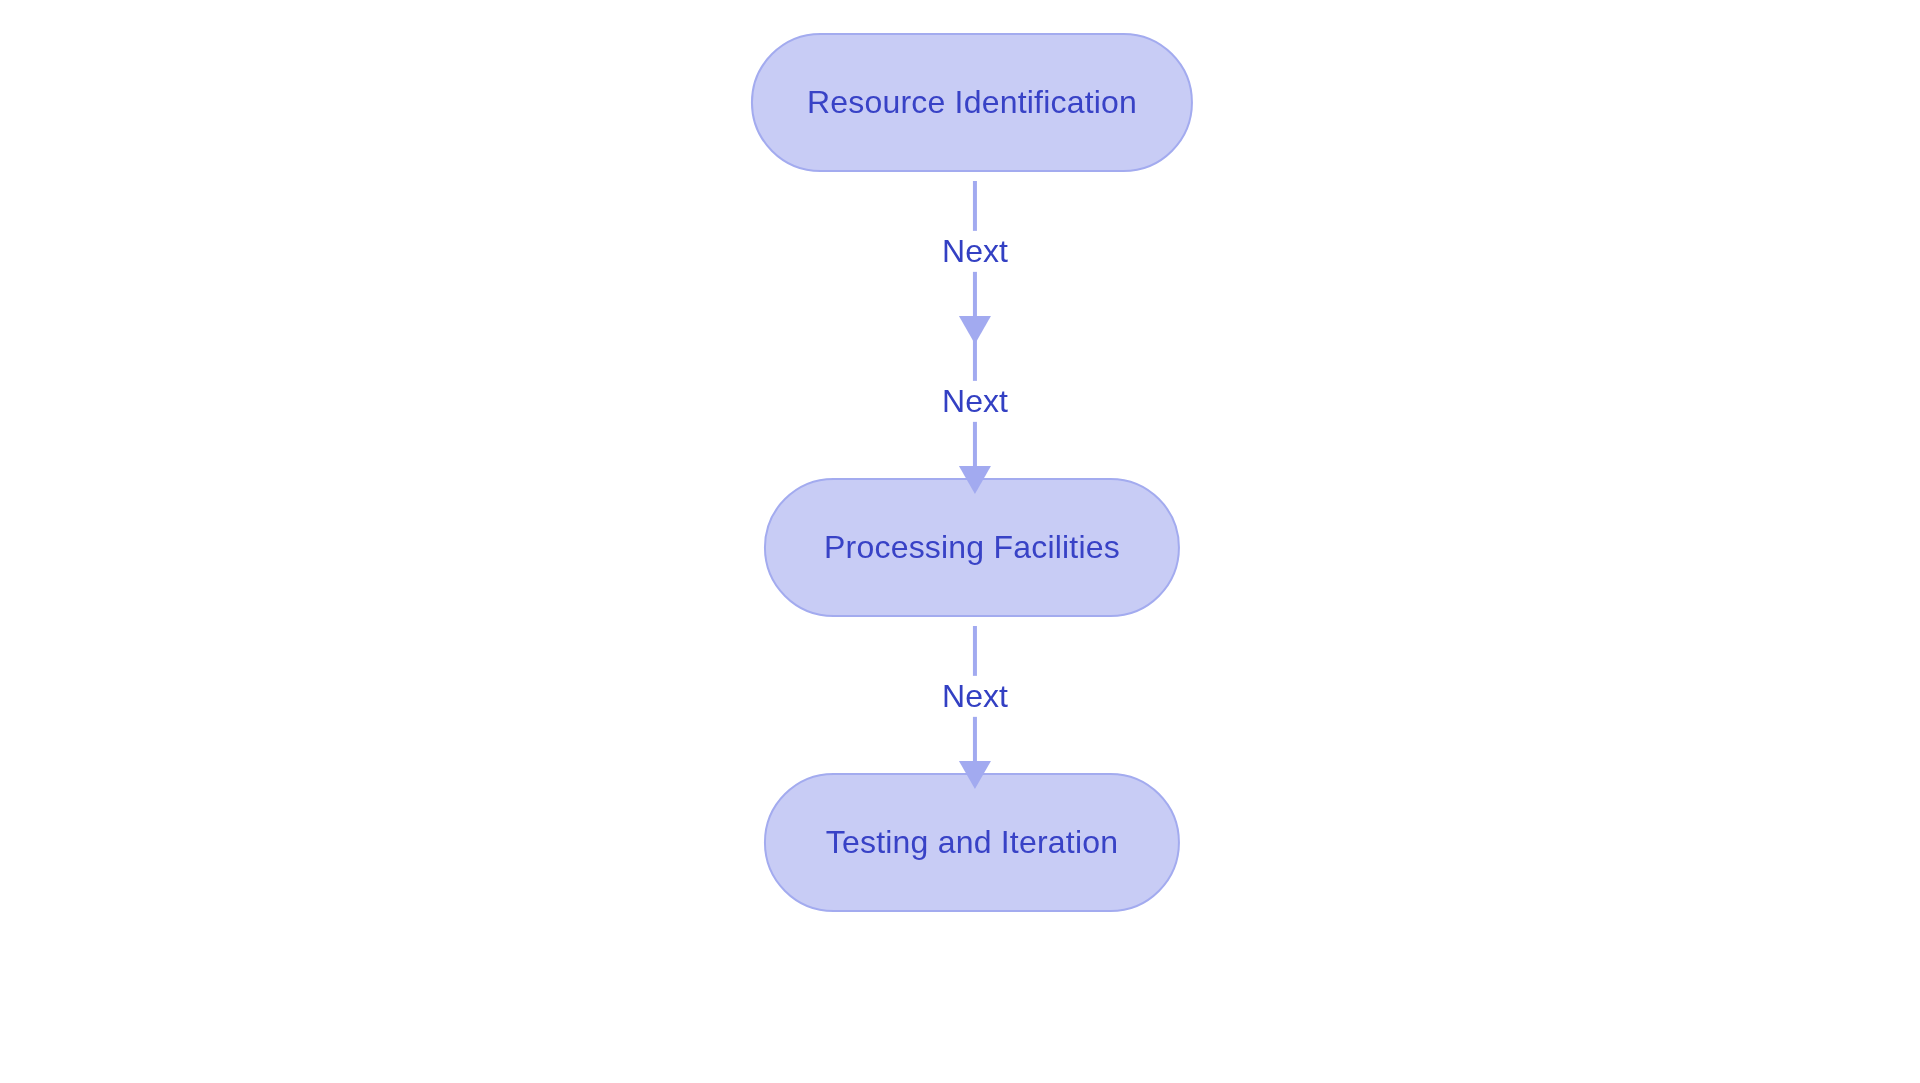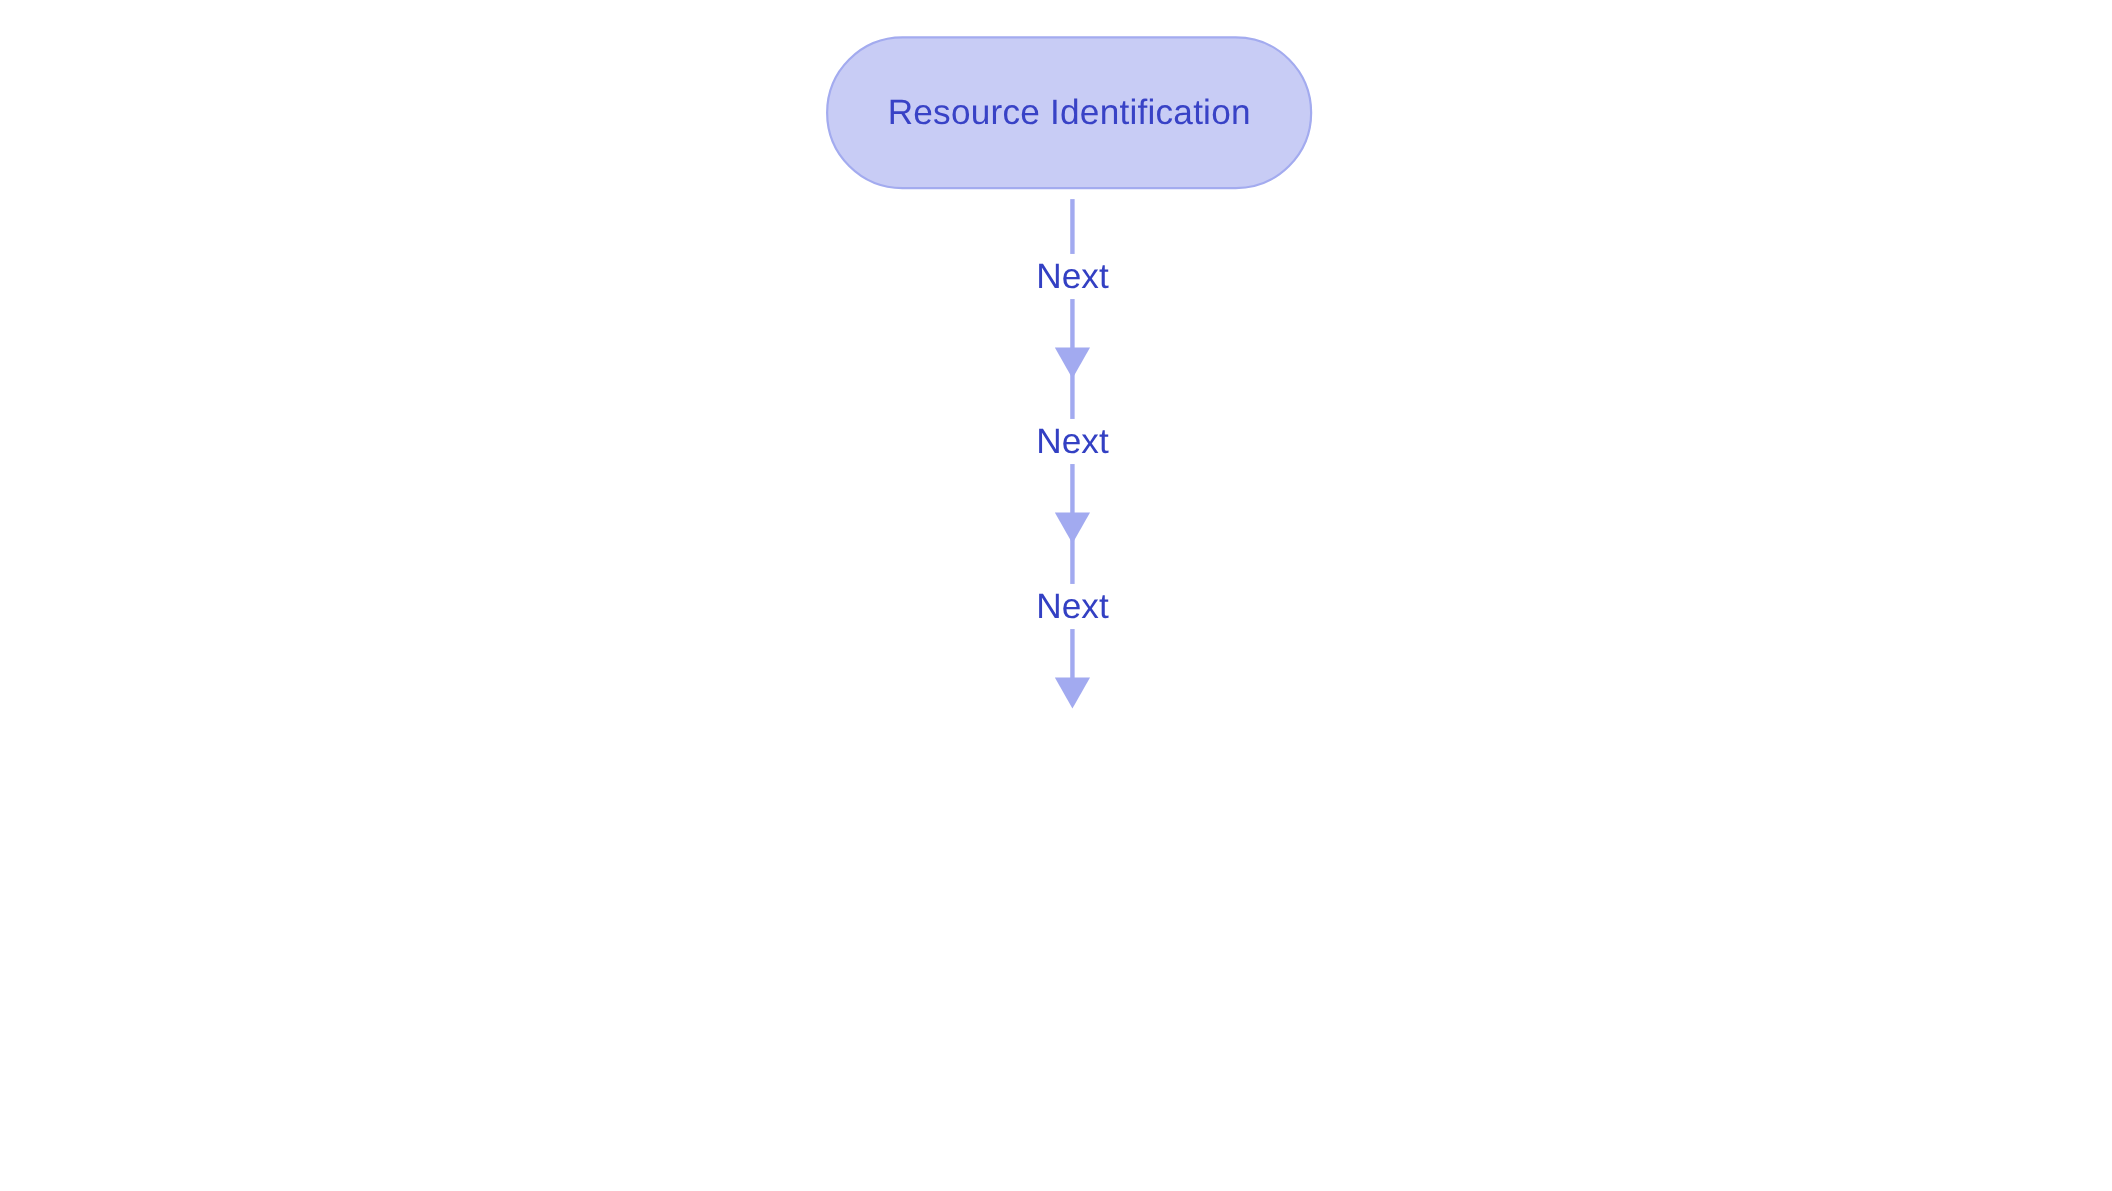--- a/index.html
+++ b/index.html
@@ -102,22 +102,28 @@
       <div class="edge-label">Next</div>
     </div>
 
 
     <div class="edge">
       <div class="edge-line"></div>
       <div class="edge-arrowhead"></div>
       <div class="edge-label">Next</div>
     </div>
 
+    <div class="node">
+      <span>Processing Facilities</span>
+    </div>
 
     <div class="edge">
       <div class="edge-line"></div>
       <div class="edge-arrowhead"></div>
       <div class="edge-label">Next</div>
     </div>
 
+    <div class="node">
+      <span>Testing and Iteration</span>
+    </div>
 
   </div>
 </div>
 
 </body></html>

